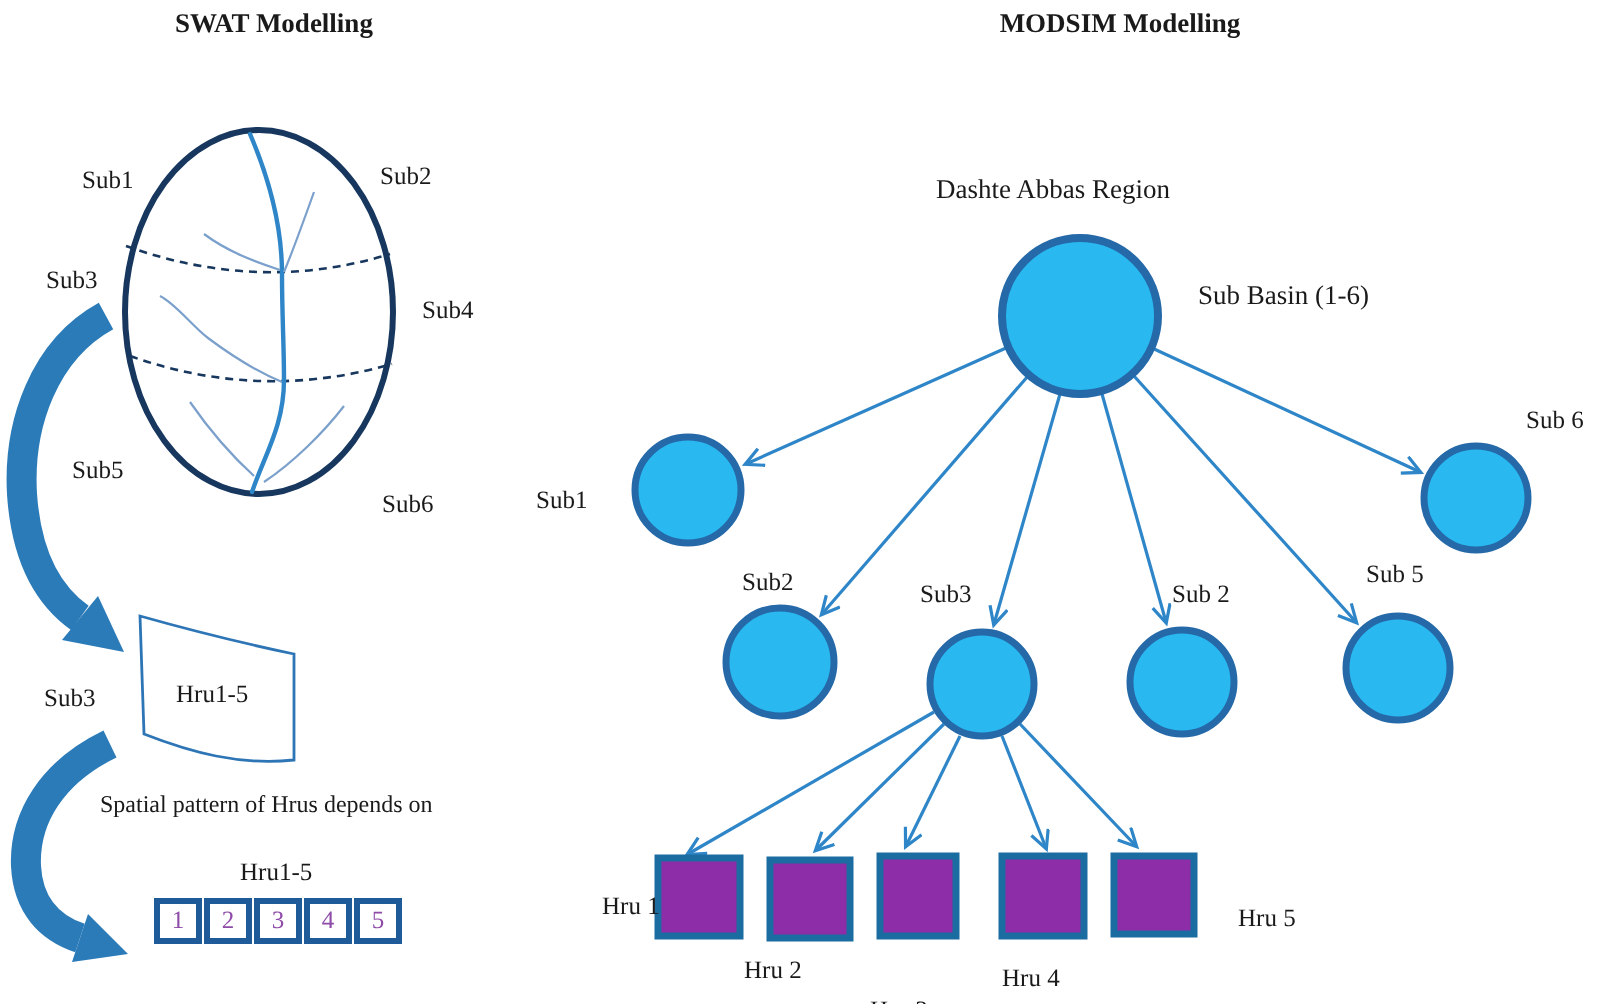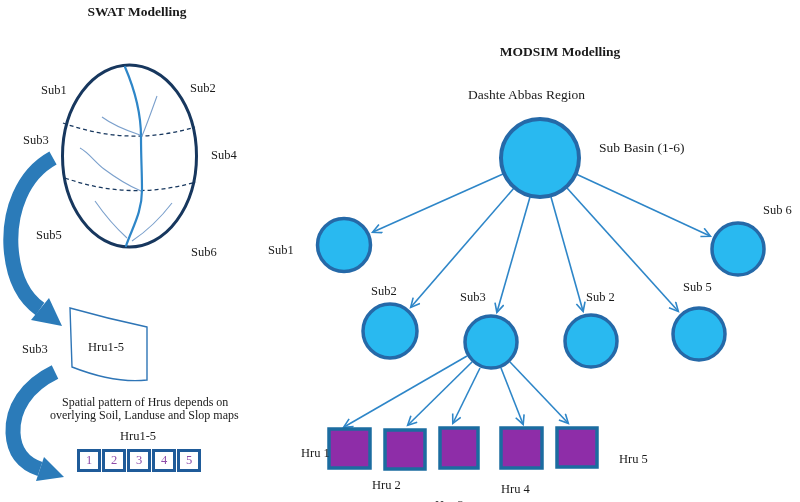--- a/index.html
+++ b/index.html
@@ -84,34 +84,33 @@
     <circle class="node-circle" cx="738" cy="249" r="26"></circle>
 
     <rect class="hru-square" x="329" y="429" width="41" height="39"></rect>
     <rect class="hru-square" x="385" y="430" width="40" height="39"></rect>
     <rect class="hru-square" x="440" y="428" width="38" height="40"></rect>
     <rect class="hru-square" x="501" y="428" width="41" height="40"></rect>
     <rect class="hru-square" x="557" y="428" width="40" height="39"></rect>
   </svg>
 
   <div class="title" style="left:37px; top:4px;">SWAT Modelling</div>
-  <div class="title" style="left:460px; top:4px;margin-top:40px;">MODSIM Modelling</div>
+  <div class="title" style="left:460px; top:4px;">MODSIM Modelling</div>
 
   <div class="lbl" style="left:41px;  top:83px;">Sub1</div>
   <div class="lbl" style="left:190px; top:81px;">Sub2</div>
   <div class="lbl" style="left:23px;  top:133px;">Sub3</div>
   <div class="lbl" style="left:211px; top:148px;">Sub4</div>
   <div class="lbl" style="left:36px;  top:228px;">Sub5</div>
   <div class="lbl" style="left:191px; top:217px;margin-top:28px;">Sub6</div>
 
   <div class="lbl" style="left:22px;  top:342px;">Sub3</div>
   <div class="lbl" style="left:88px;  top:340px;">Hru1-5</div>
 
-  <div class="lbl note" style="left:50px; top:395px;margin-left:12px;">Spatial pattern of Hrus depends on</div>
-  <div class="lbl note" style="left:50px; top:408px;">overlying Soil, Landuse and Slop maps</div>
+  <div class="lbl note" style="left:50px; top:395px;">Spatial pattern of Hrus depends on</div>
 
   <div class="lbl" style="left:120px; top:429px;">Hru1-5</div>
   <div class="num-box" style="left:77px;  top:449px;">1</div>
   <div class="num-box" style="left:102px; top:449px;">2</div>
   <div class="num-box" style="left:127px; top:449px;">3</div>
   <div class="num-box" style="left:152px; top:449px;">4</div>
   <div class="num-box" style="left:177px; top:449px;">5</div>
 
   <div class="lbl big" style="left:468px; top:88px;">Dashte Abbas Region</div>
   <div class="lbl big" style="left:599px; top:141px;">Sub Basin (1-6)</div>

